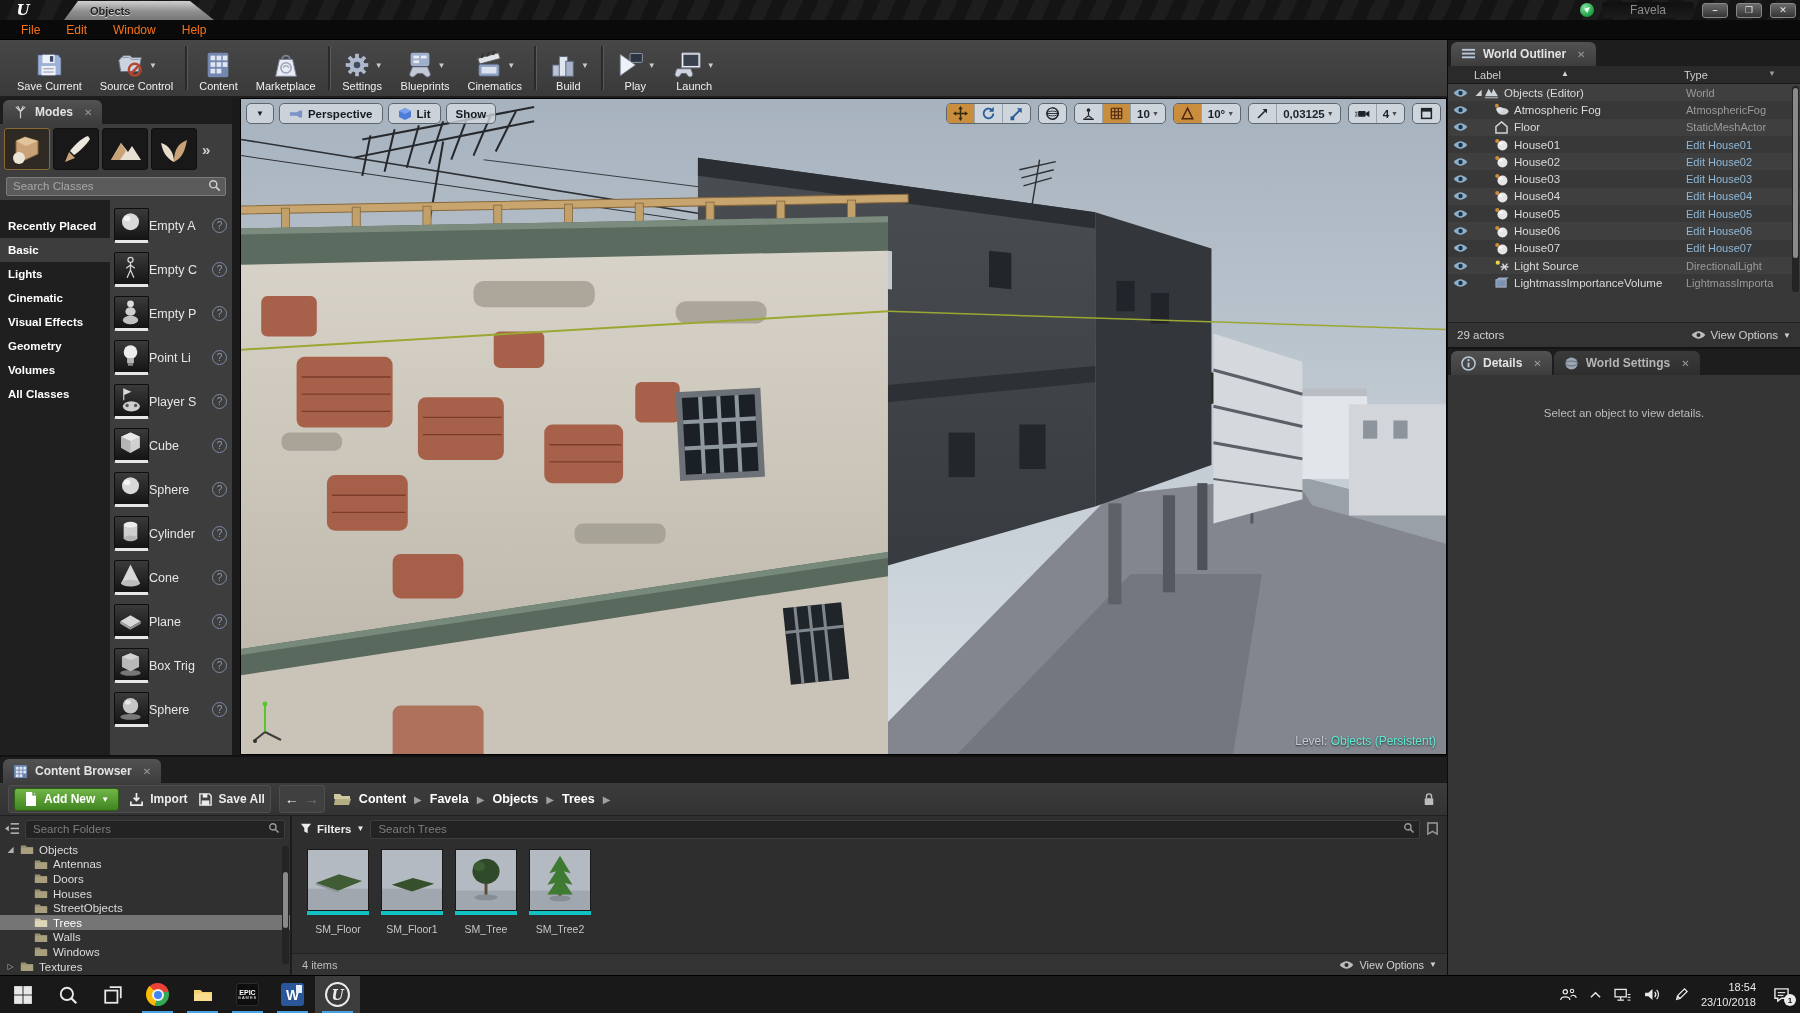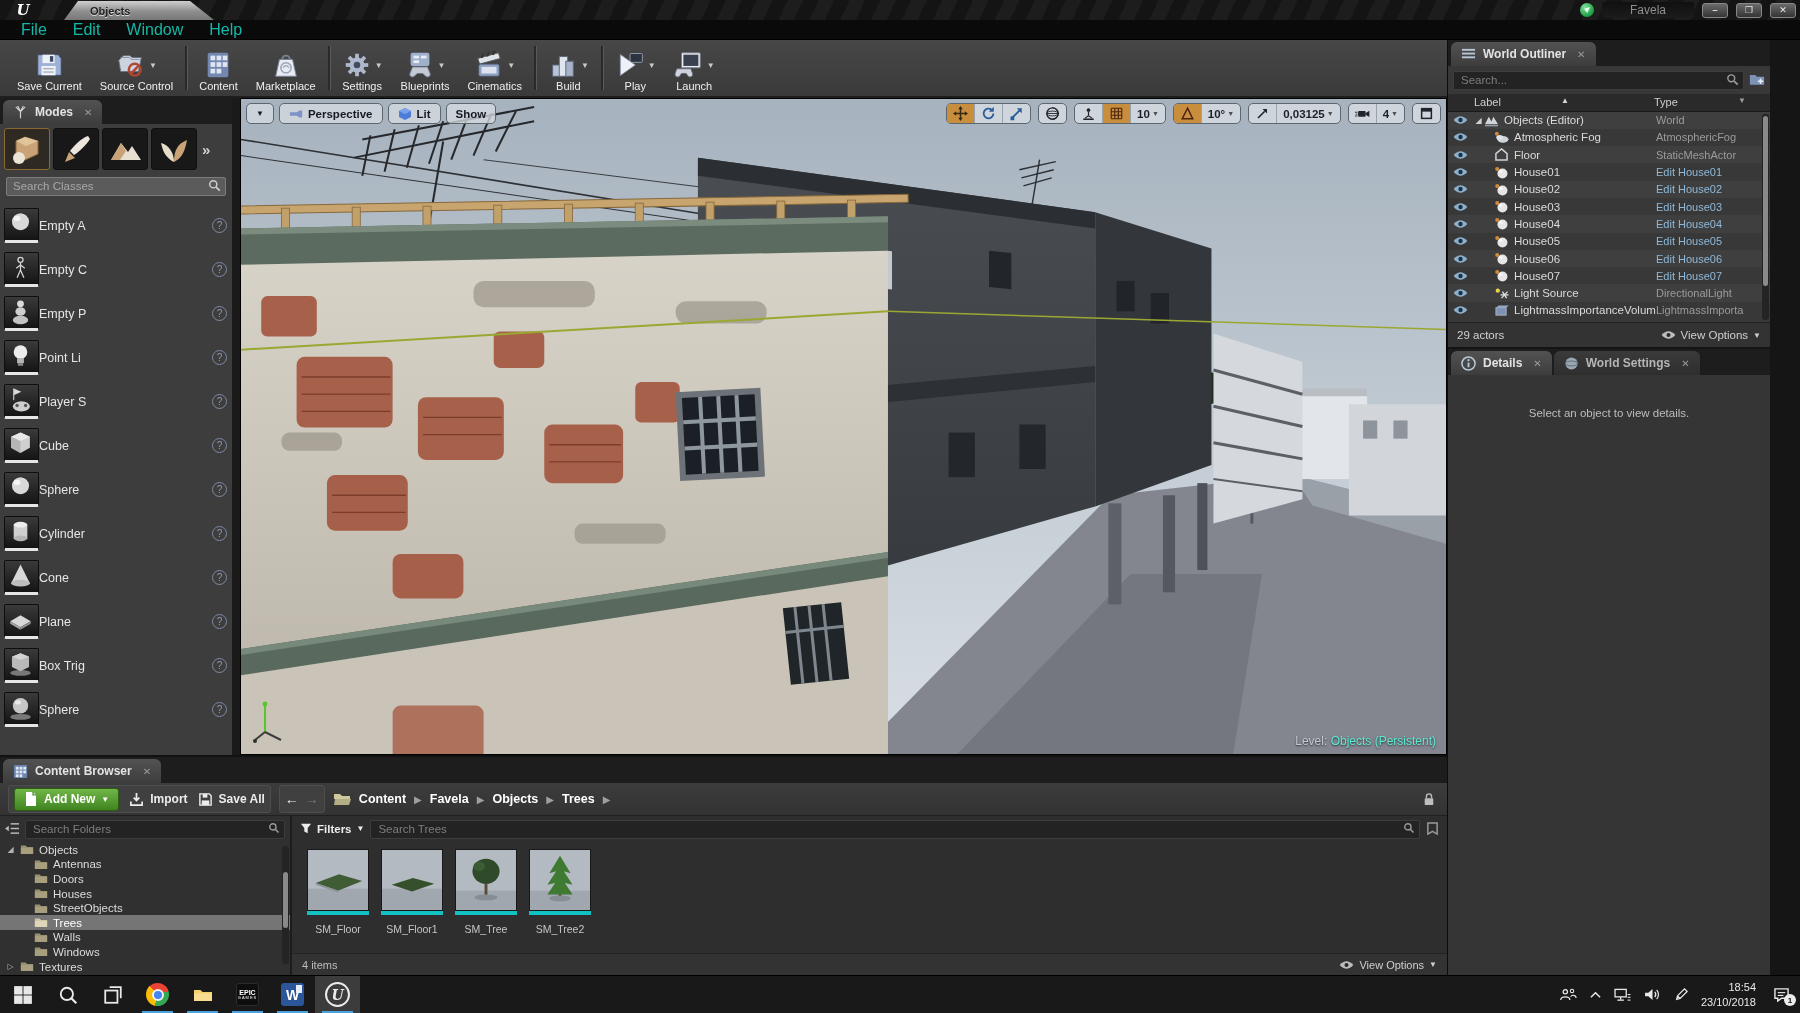--- a/index.html
+++ b/index.html
@@ -18,25 +18,25 @@
   .titlebar-right{position:absolute;right:4px;top:2px;display:flex;align-items:center;gap:8px;}
   .green-badge{width:14px;height:14px;border-radius:50%;background:radial-gradient(circle at 35% 30%,#7fe09a,#1d9e44 70%,#0d6f2c);
     display:flex;align-items:center;justify-content:center;}
   .green-badge i{width:6px;height:6px;background:#eafff0;clip-path:polygon(0 30%,100% 0,55% 100%);}
   .project-name{color:#8d8d8d;font-size:12px;background:linear-gradient(#101010,#1c1c1c);
     padding:0 28px;border-radius:3px;line-height:16px;}
   .win-btn{width:26px;height:15px;background:linear-gradient(#6a6a6a,#343434);border:1px solid #888;
     border-radius:3px;color:#e8e8e8;font-size:9px;display:flex;align-items:center;justify-content:center;font-weight:bold;}
   
   .menubar{height:20px;background:#0a0a0a;display:flex;align-items:center;padding-left:8px;border-bottom:1px solid #000;}
-  .menu-item{color:#14b8a6;font-size:16px;padding:0 13px;}
+  .menu-item{color:#f97316;font-size:12px;padding:0 13px;}
   
   .workspace{display:flex;height:935px;}
   .left-col{width:1447px;display:flex;flex-direction:column;}
-  .right-col{width:323px;display:flex;flex-direction:column;background:#262626;border-left:1px solid #0c0c0c;}
+  .right-col{width:353px;display:flex;flex-direction:column;background:#262626;border-left:1px solid #0c0c0c;}
   
   .main-toolbar{height:58px;background:linear-gradient(#474747,#3a3a3a);display:flex;align-items:stretch;
     padding:2px 0 2px 8px;border-bottom:2px solid #1e1e1e;}
   .tb-btn{display:flex;flex-direction:column;align-items:center;justify-content:flex-end;padding:2px 9px;color:#efefef;font-size:11px;}
   .tb-iconrow{display:flex;align-items:center;}
   .tb-iconrow svg{width:30px;height:30px;}
   .tb-dd{font-size:8px;color:#c9c9c9;margin-left:3px;}
   .tb-sep{width:2px;margin:4px 3px;background:linear-gradient(#2a2a2a,#2a2a2a);box-shadow:1px 0 0 #5a5a5a;}
   
   .tabrow{height:26px;background:#1d1d1d;display:flex;align-items:flex-end;padding-left:3px;gap:2px;}
@@ -406,20 +406,30 @@
           <div class="modes-search">
             <input placeholder="Search Classes" style="">
             <span class="mag">
               <svg viewBox="0 0 16 16" width="13" height="13">
                   <circle cx="6.5" cy="6.5" r="4.4" fill="none" stroke="#cfcfcf" stroke-width="1.8"></circle>
                   <line x1="10" y1="10" x2="14.4" y2="14.4" stroke="#cfcfcf" stroke-width="2.2"></line>
                 </svg>
             </span>
           </div>
           <div class="modes-body">
+            <div class="modes-cats" id="modes-cats">
+                <div class="cat">Recently Placed</div>
+                <div class="cat selected">Basic</div>
+                <div class="cat">Lights</div>
+                <div class="cat">Cinematic</div>
+                <div class="cat">Visual Effects</div>
+                <div class="cat">Geometry</div>
+                <div class="cat">Volumes</div>
+                <div class="cat">All Classes</div>
+              </div>
             <div class="modes-items" id="modes-items">
                 <div class="mode-item">
                   <span class="mi-thumb">
                     <svg viewBox="0 0 34 34">
                       <circle cx="17" cy="15" r="10" fill="#d9d9d9"></circle>
                       <ellipse cx="13" cy="11" rx="4" ry="3" fill="#f4f4f4"></ellipse>
                     </svg>
                   </span>
                   <span class="mi-label">Empty A</span>
                   <span class="mi-help">?</span>
@@ -1158,38 +1168,20 @@
             <svg viewBox="0 0 16 14">
                 <g stroke="#b9c8d8" stroke-width="2">
                   <line x1="1" y1="2" x2="15" y2="2"></line>
                   <line x1="1" y1="6" x2="15" y2="6"></line>
                   <line x1="1" y1="10" x2="15" y2="10"></line>
                 </g>
               </svg>
             <span>World Outliner</span>
             <span class="x">✕</span>
           </div>
-        </div>
-        <div class="out-search">
-          <span class="searchbox">
-            <input placeholder="Search..." style="">
-            <span class="mag">
-              <svg viewBox="0 0 16 16" width="13" height="13">
-                  <circle cx="6.5" cy="6.5" r="4.2" fill="none" stroke="#9a9a9a" stroke-width="1.8"></circle>
-                  <line x1="10" y1="10" x2="14.4" y2="14.4" stroke="#9a9a9a" stroke-width="2.2"></line>
-                </svg>
-            </span>
-          </span>
-          <span>
-            <svg viewBox="0 0 18 14" width="16" height="13">
-                <path d="M1 2h6l2 2h8v9H1z" fill="#7d93b5"></path>
-                <line x1="13" y1="6" x2="13" y2="12" stroke="#e8eef6" stroke-width="1.8"></line>
-                <line x1="10" y1="9" x2="16" y2="9" stroke="#e8eef6" stroke-width="1.8"></line>
-              </svg>
-          </span>
         </div>
         <div class="out-cols">
           <span class="c-label">
               <span>Label</span>
               <span style="font-size:8px;color:#d8d8d8;">▲</span>
             </span>
           <span class="c-type">
               <span>Type</span>
               <span style="font-size:8px;color:#9a9a9a;">▼</span>
             </span>

